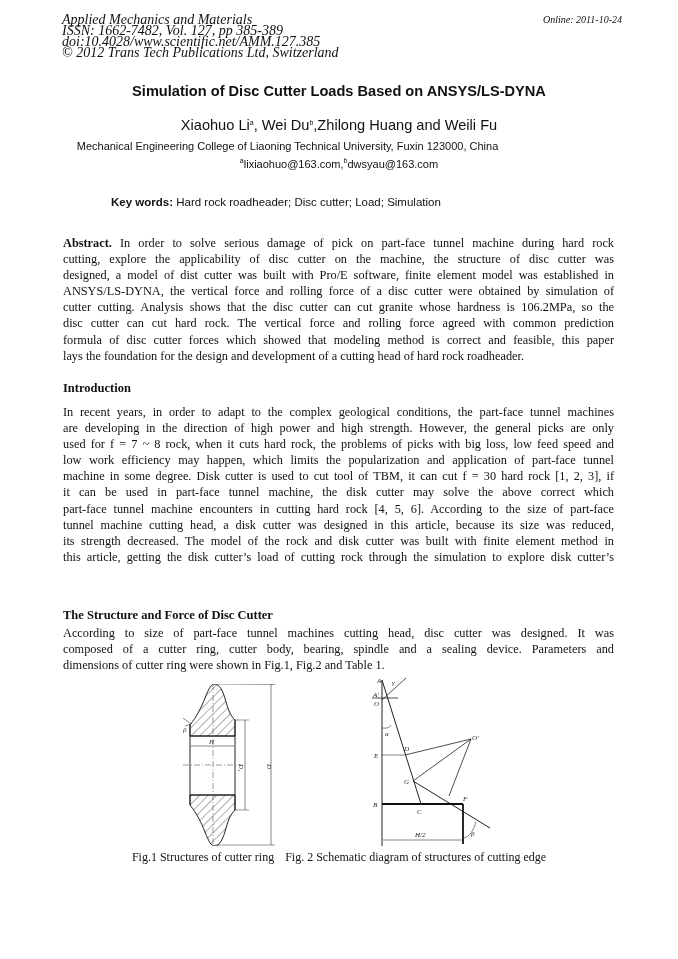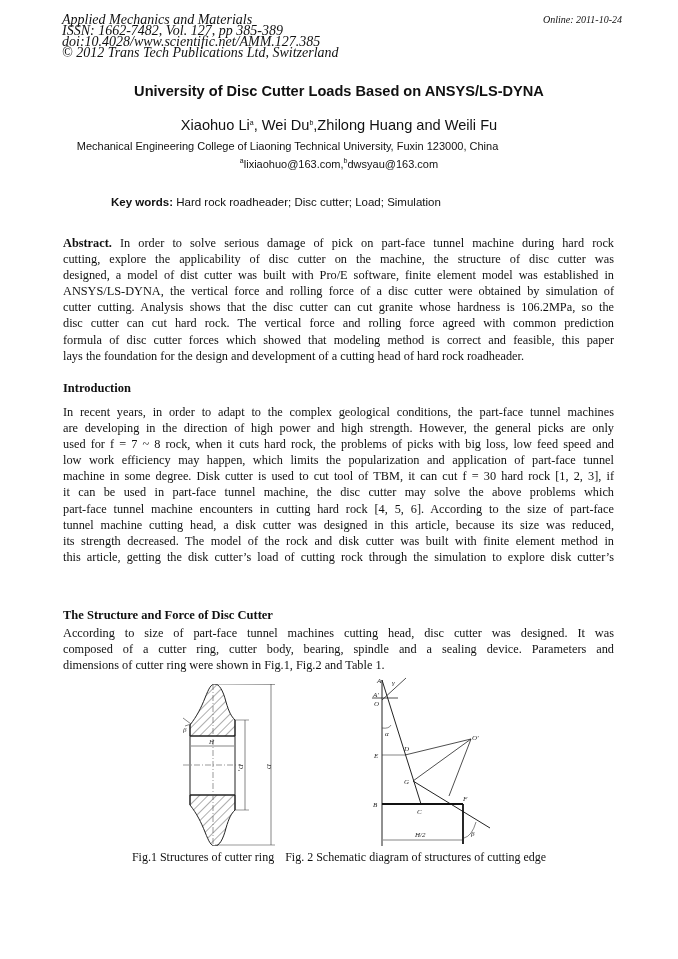--- a/index.html
+++ b/index.html
@@ -41,21 +41,21 @@
 <body>
 
 <div class="abs serif header-left">
   <div>Applied Mechanics and Materials</div>
   <div>ISSN: 1662-7482, Vol. 127, pp 385-389</div>
   <div>doi:10.4028/www.scientific.net/AMM.127.385</div>
   <div>© 2012 Trans Tech Publications Ltd, Switzerland</div>
 </div>
 <div class="abs serif header-right">Online: 2011-10-24</div>
 
-<div class="abs sans title">University of Disc Cutter Loads Based on ANSYS/LS-DYNA</div>
+<div class="abs sans title">Simulation of Disc Cutter Loads Based on ANSYS/LS-DYNA</div>
 <div class="abs sans authors">
   <span>Xiaohuo Li</span><sup>a</sup>, <span>Wei Du</span><sup>b</sup>,<span>Zhilong Huang and Weili Fu</span>
 </div>
 <div class="abs sans affil">Mechanical Engineering College of Liaoning Technical University, Fuxin 123000, China</div>
 <div class="abs sans emails">
   <sup>a</sup><span>lixiaohuo@163.com,</span><sup>b</sup><span>dwsyau@163.com</span>
 </div>
 
 <div class="abs sans keywords">
   <b>Key words:</b> <span>Hard rock roadheader; Disc cutter; Load; Simulation</span>
@@ -72,21 +72,21 @@
   <span class="line last">lays the foundation for the design and development of a cutting head of hard rock roadheader.</span>
 </div>
 
 <div class="abs serif heading intro-h">Introduction</div>
 <div class="abs serif para intro">
   <span class="line">In recent years, in order to adapt to the complex geological conditions, the part-face tunnel machines</span>
   <span class="line">are developing in the direction of high power and high strength. However, the general picks are only</span>
   <span class="line">used for f = 7 ~ 8 rock, when it cuts hard rock, the problems of picks with big loss, low feed speed and</span>
   <span class="line">low work efficiency may happen, which limits the popularization and application of part-face tunnel</span>
   <span class="line">machine in some degree. Disk cutter is used to cut tool of TBM, it can cut f = 30 hard rock [1, 2, 3], if</span>
-  <span class="line">it can be used in part-face tunnel machine, the disc cutter may solve the above problems which</span>
+  <span class="line">it can be used in part-face tunnel machine, the disk cutter may solve the above correct which</span>
   <span class="line">part-face tunnel machine encounters in cutting hard rock [4, 5, 6]. According to the size of part-face</span>
   <span class="line">tunnel machine cutting head, a disk cutter was designed in this article, because its size was reduced,</span>
   <span class="line">its strength decreased. The model of the rock and disk cutter was built with finite element method in</span>
   <span class="line">this article, getting the disk cutter’s load of cutting rock through the simulation to explore disk cutter’s</span>
 </div>
 
 <div class="abs serif heading struct-h">The Structure and Force of Disc Cutter</div>
 <div class="abs serif para struct">
   <span class="line">According to size of part-face tunnel machines cutting head, disc cutter was designed. It was</span>
   <span class="line">composed of a cutter ring, cutter body, bearing, spindle and a sealing device. Parameters and</span>

